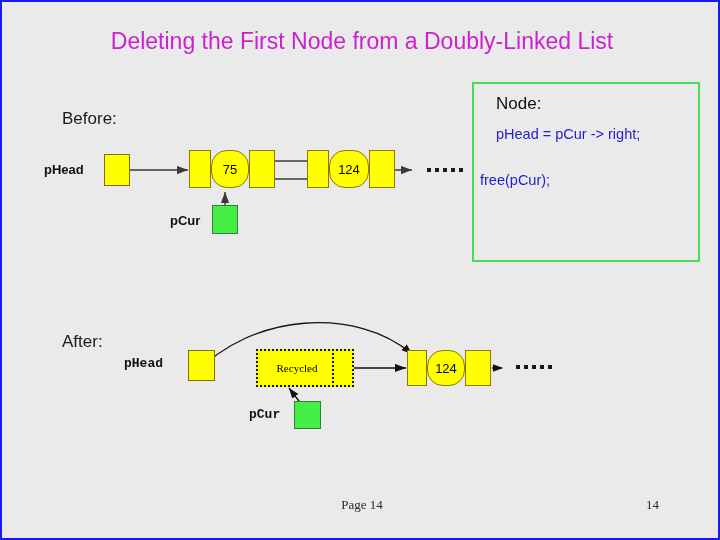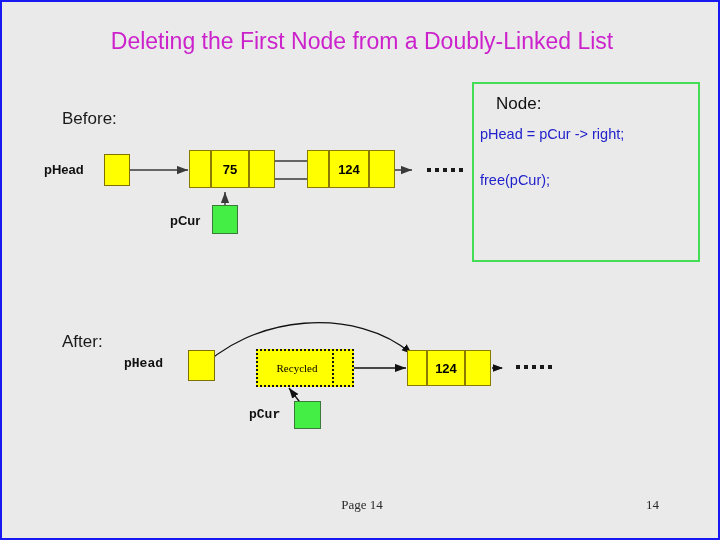--- a/index.html
+++ b/index.html
@@ -65,21 +65,21 @@
     font-size: 17px;
     color: #111111;
   }
   .code-line {
     position: absolute;
     left: 6px;
     font-size: 14.5px;
     color: #2222cc;
     white-space: nowrap;
   }
-  #code-l0 { top: 42px; }
+  #code-l0 { top: 42px; margin-left: 16px; }
   #code-l1 { top: 65px; }
   #code-l2 { top: 88px; }
 
   
   .ptrbox {
     box-sizing: border-box;
     border: 1px solid #807000;
     background: #ffff00;
   }
   .greenbox {
@@ -90,22 +90,23 @@
   .cell {
     box-sizing: border-box;
     border: 1px solid #8a7a00;
     background: #ffff00;
   }
   .cell-data {
     display: flex;
     align-items: center;
     justify-content: center;
     font-size: 13px;
-    font-weight: bold;
+    font-weight: normal;
     color: #000000;
+    border-radius: 16px;
   }
   .recycled-box {
     box-sizing: border-box;
     border: 2px dotted #111111;
     background: #ffff00;
   }
   .recycled-text {
     position: absolute;
     left: 0;
     top: 0;

